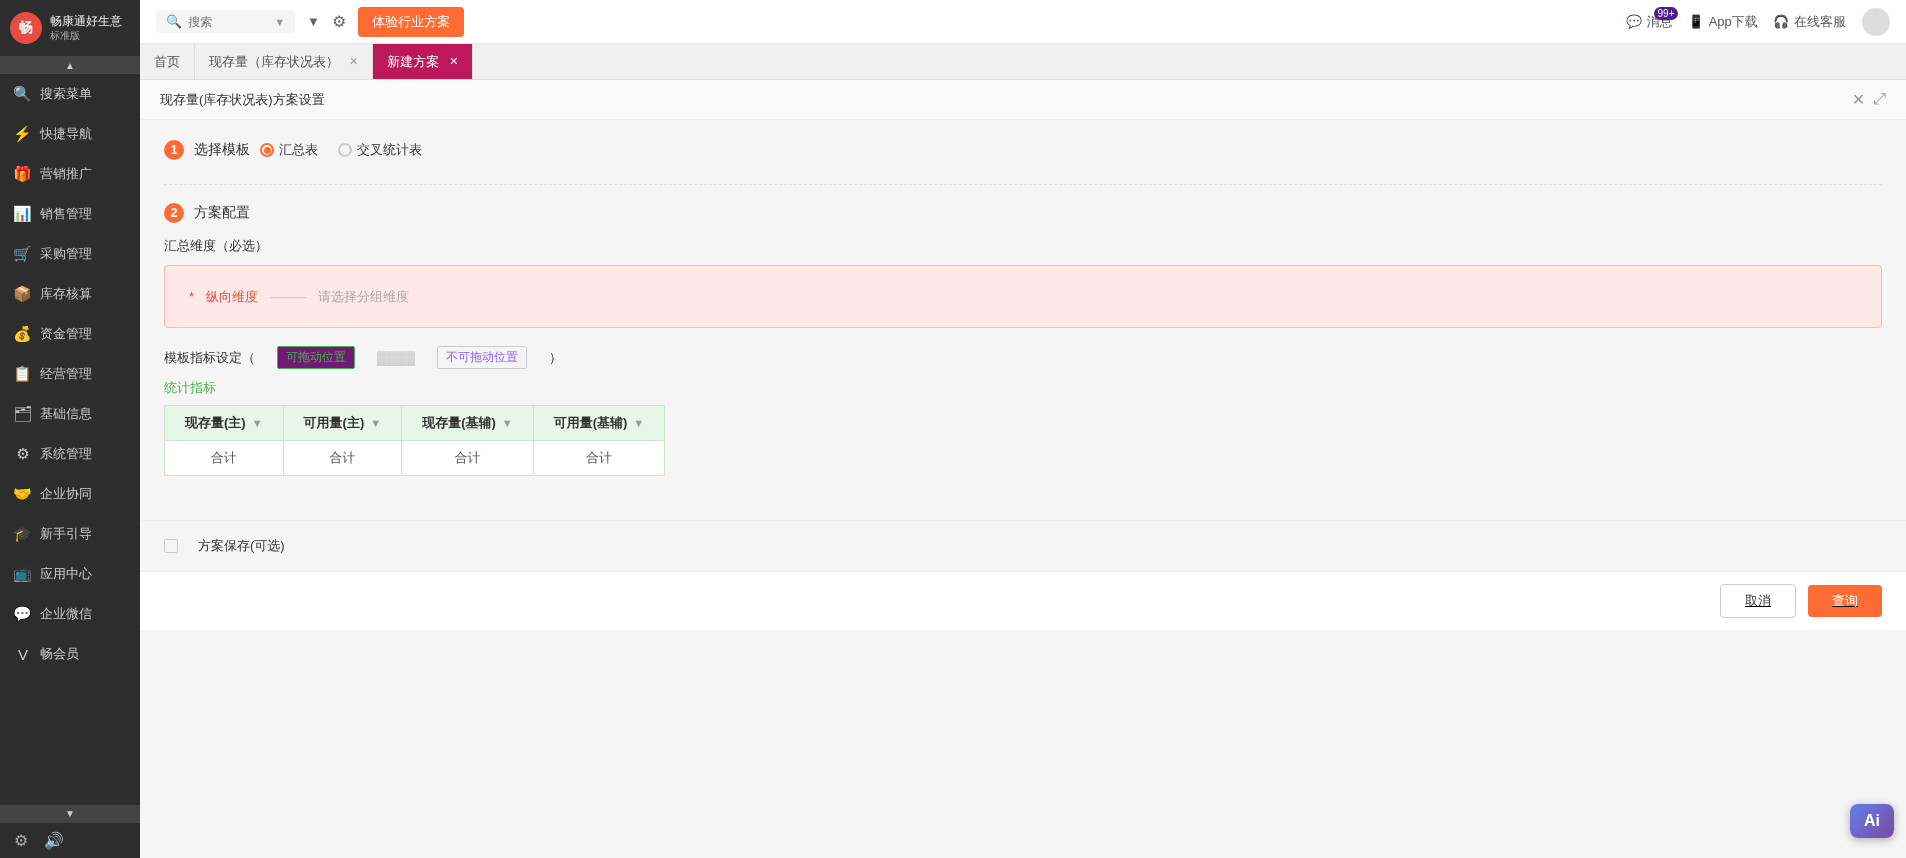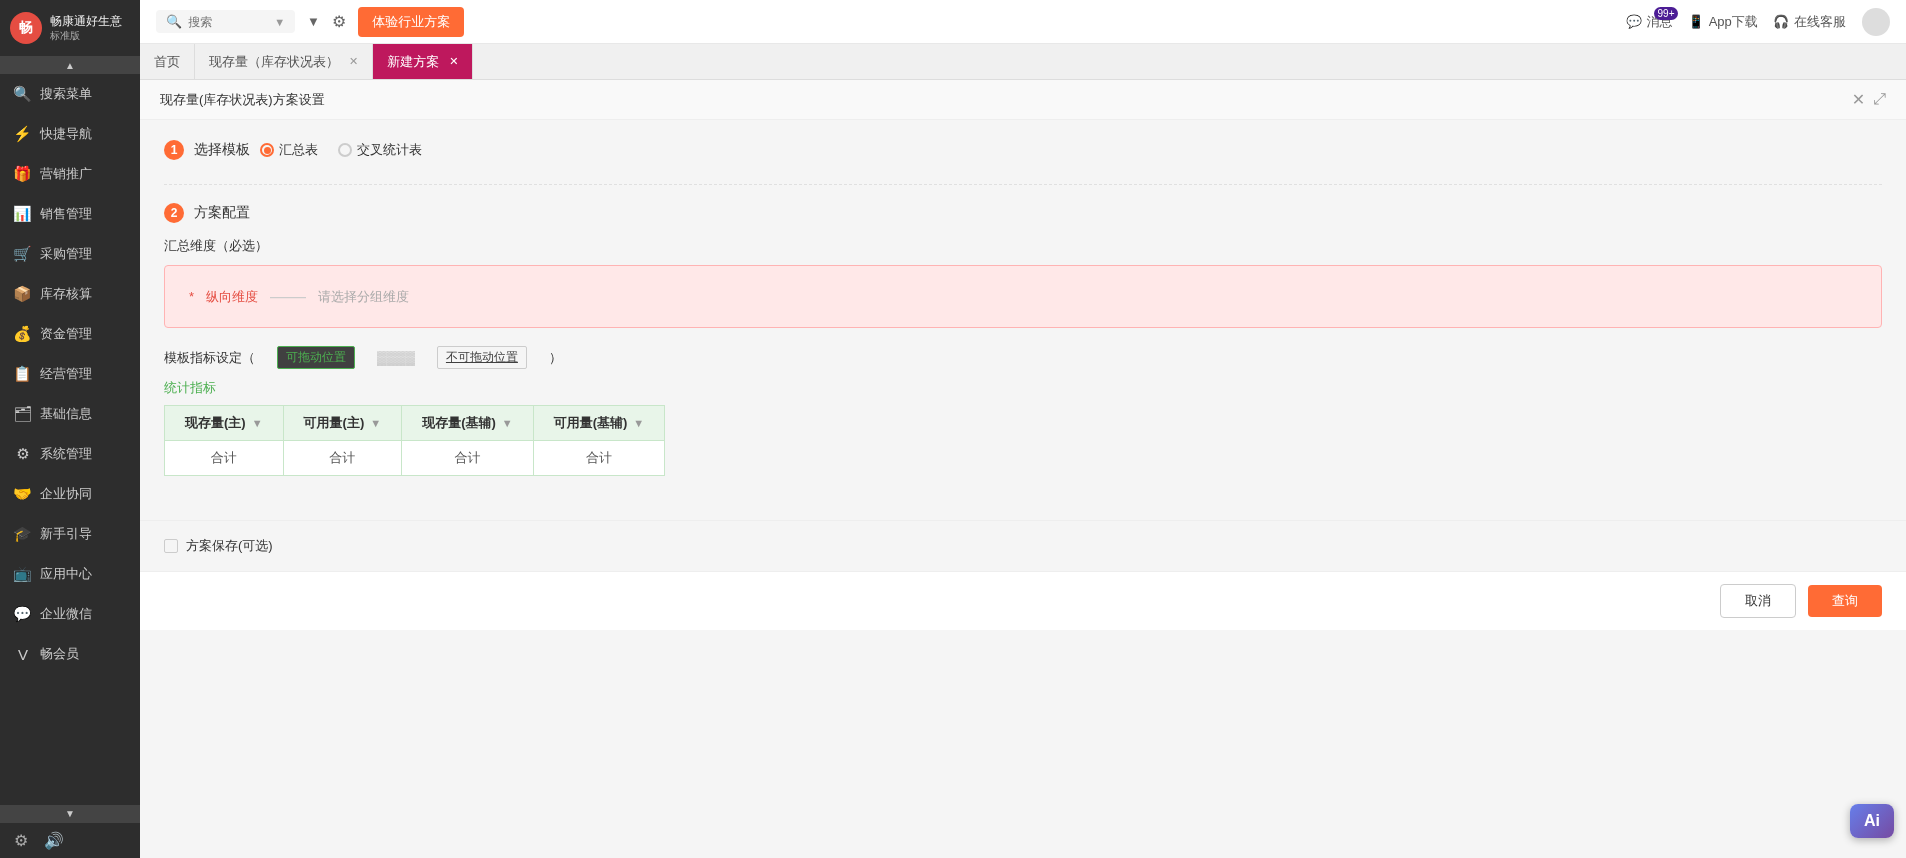--- a/index.html
+++ b/index.html
@@ -162,54 +162,54 @@
 
     
     .indicators-row {
       display: flex; align-items: center; gap: 22px;
       margin-bottom: 10px; font-size: 13px; color: #333;
     }
     .indicator-tag {
       display: inline-block; padding: 2px 8px;
       border-radius: 2px; font-size: 12px;
     }
-    .indicator-tag.draggable { background: #404040; color: #4caf50; border: 1px solid #4caf50; }
-    .indicator-tag.non-draggable { background: #f5f5f5; color: #404040; border: 1px solid #ccc; text-decoration: underline; }
+    .indicator-tag.draggable { background: #701a75; color: #4caf50; border: 1px solid #4caf50; }
+    .indicator-tag.non-draggable { background: #f5f5f5; color: #8b5cf6; border: 1px solid #ccc; }
 
     
     .stats-label { color: #4caf50; font-size: 13px; font-weight: 500; margin-bottom: 8px; }
     .stats-table { border: 1px solid #c8e6c9; width: auto; border-collapse: collapse; }
     .stats-table th, .stats-table td {
       border: 1px solid #c8e6c9; padding: 8px 20px;
       text-align: center; font-size: 13px;
     }
     .stats-table thead th { background: #e8f5e9; color: #333; }
     .stats-table thead th .th-content { display: flex; align-items: center; justify-content: center; gap: 6px; }
     .stats-table tbody td { background: #fff; color: #555; margin-top: 45px; }
     .th-dropdown { font-size: 11px; color: #999; cursor: pointer; }
 
     
     .tips-section { margin-top: 20px; color: #bbb; font-size: 12px; line-height: 2; }
     .tips-section .tip-title { color: #bbb; }
 
     
     .save-option {
-      display: flex; align-items: center; gap: 8px;
+      display: flex; align-items: center; gap: 20px;
       padding: 16px 24px; font-size: 13px; color: #333;
       border-top: 1px solid #eee;
     }
     .checkbox-square {
       width: 14px; height: 14px; border: 1px solid #ccc; border-radius: 2px; cursor: pointer;
     }
 
     
     .footer {
       display: flex; justify-content: flex-end; align-items: center;
       gap: 12px; padding: 12px 24px;
-      border-top: 1px solid #eee; background: #fff;
+      border-top: 1px solid #eee; background: #fff; text-decoration: underline;
     }
     .btn-cancel {
       background: #fff; border: 1px solid #ccc; border-radius: 4px;
       padding: 7px 24px; font-size: 13px; cursor: pointer; color: #333;
     }
     .btn-confirm {
       background: #ff6b35; border: none; border-radius: 4px;
       padding: 7px 24px; font-size: 13px; cursor: pointer; color: white;
     }
 

